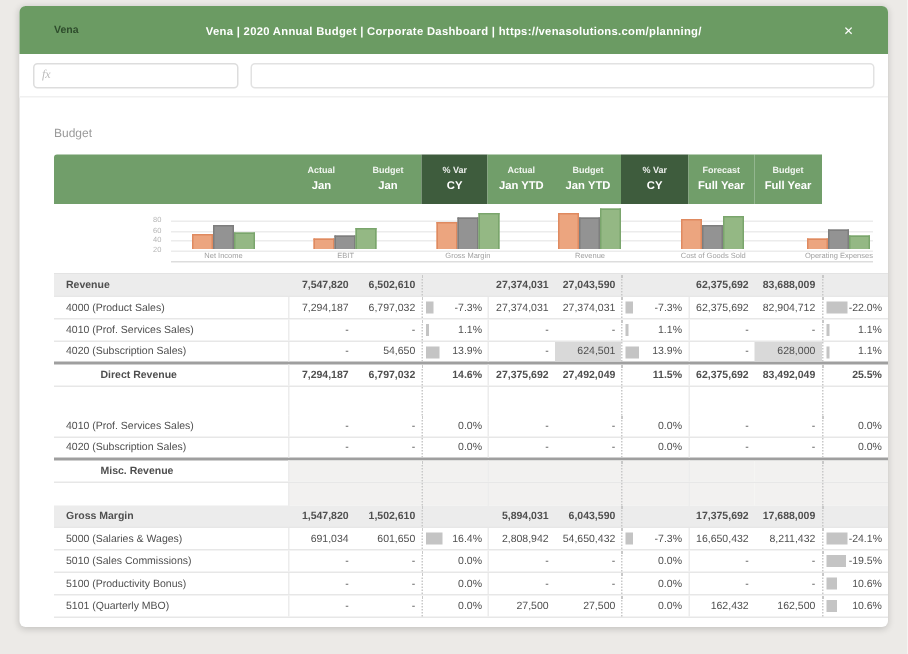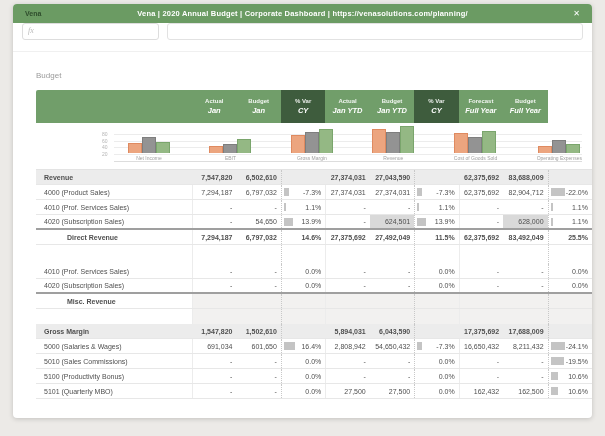--- a/index.html
+++ b/index.html
@@ -3,28 +3,28 @@
 <meta charset="utf-8">
 <style>
   * { box-sizing: border-box; margin: 0; padding: 0; }
   html,body { width:605px; height:436px; overflow:hidden; }
   body { background:#eceae7; font-family:"Liberation Sans", sans-serif; position:relative; }
 
   .window { position:absolute; left:13px; top:4px; width:579px; height:414px;
             background:#fff; border-radius:4px; box-shadow:0 1px 5px rgba(0,0,0,.18); }
 
   
-  .titlebar { height:19px; background:#6b9b63; border-radius:4px 4px 0 0;
-              display:flex; align-items:center; padding:0 12px; color:#fff; }
+  .titlebar { height:32px; background:#6b9b63; border-radius:4px 4px 0 0;
+              display:flex; align-items:center; padding:0 23px; color:#fff; }
   .app-label { font-size:7px; color:#2e4c2c; font-weight:bold; width:90px; }
   .title-text { flex:1; text-align:center; font-size:7.5px; font-weight:bold; letter-spacing:.2px; }
   .close-btn { width:90px; text-align:right; font-size:8px; cursor:pointer; }
 
   
-  .formulabar { height:29px; display:flex; align-items:flex-start; gap:8px; padding:0 9px;
+  .formulabar { height:29px; display:flex; align-items:center; gap:8px; padding:0 9px;
                 border-bottom:1px solid #f0f0f0; background:#fff; }
   .fx-box { width:137px; height:17px; border:1px solid #ddd; border-radius:3px;
             font-size:8px; font-style:italic; color:#bbb; padding:2px 5px;
             font-family:"Liberation Serif", serif; }
   .formula-input { flex:1; height:17px; border:1px solid #e2e2e2; border-radius:3px;
             font-size:8px; padding:2px 5px; outline:none; }
 
   .content { padding:16px 14px 0 23px; }
   .page-title { font-size:15px; font-weight:bold; color:#38772f; }
   .page-subtitle { font-size:8px; color:#9a9a9a; margin-top:3px; }
@@ -32,21 +32,21 @@
   
   .fin-table { margin-top:10px; width:556px; font-size:7px; color:#4f4f4f; }
   .grid-row { display:grid; grid-template-columns:156px repeat(9,1fr); }
 
   
   .hrow { height:33px; }
   .hcell { background:#719e6a; color:#fff; display:flex; flex-direction:column;
            justify-content:center; align-items:center; line-height:1.25; }
   .hcell.dark { background:#3e5c3d; }
   .hcell .h-top { font-size:6px; opacity:.9; font-weight:bold; }
-  .hcell .h-bot { font-size:7.5px; font-weight:bold;font-style:italic; }
+  .hcell .h-bot { font-size:7.5px; font-weight:bold; }
   .h-label { background:#719e6a; border-radius:2px 0 0 0; }
 
   
   .chart-row { height:47px; position:relative; border-bottom:1px solid #e3e3e3;
                padding:4px 10px 0 78px; }
   .plot { position:relative; height:34px; }
   .gridline { position:absolute; left:0; right:0; height:1px; background:#ececec; }
   .ytick { position:absolute; left:-12px; font-size:5px; color:#b5b5b5; transform:translateY(-50%); }
   .groups { position:absolute; left:14px; right:0; bottom:0; display:flex; justify-content:space-between; }
   .bar-group { display:flex; flex-direction:column; align-items:center; }

